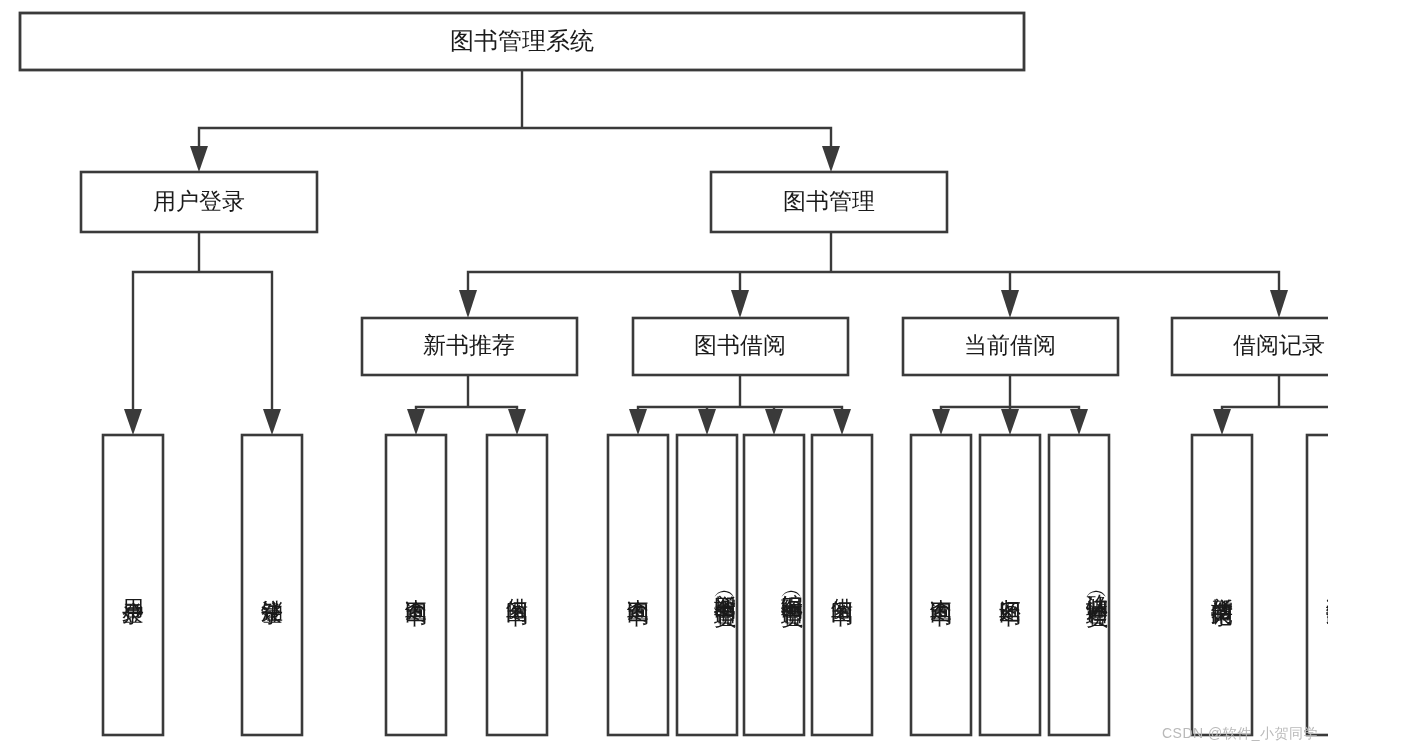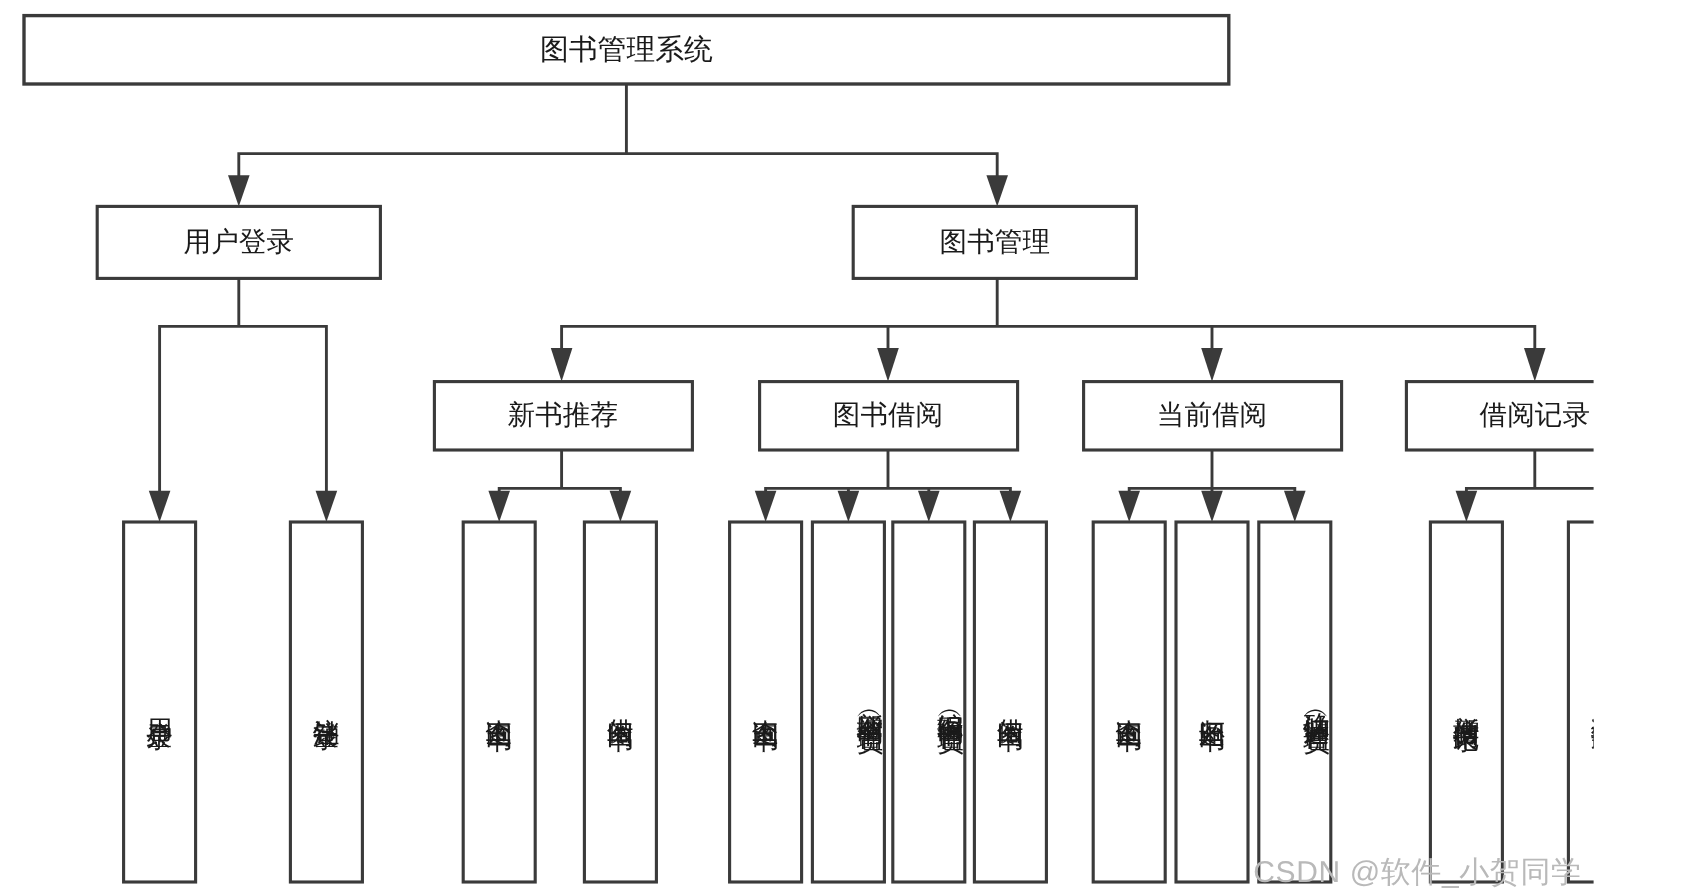--- a/index.html
+++ b/index.html
@@ -74,21 +74,21 @@
     display: flex;
     align-items: center;
     justify-content: center;
     pointer-events: none;
   }
   .watermark {
     position: absolute;
     right: 10px;
     bottom: 4px;
     font-family: "Liberation Sans", "DejaVu Sans", sans-serif;
-    font-size: 25px;
+    font-size: 14px;
     color: #b9b9b9;
     white-space: nowrap;
     letter-spacing: 0.5px;
   }
 </style>
 </head>
 <body>
 
 <div id="diagram-root">
 

